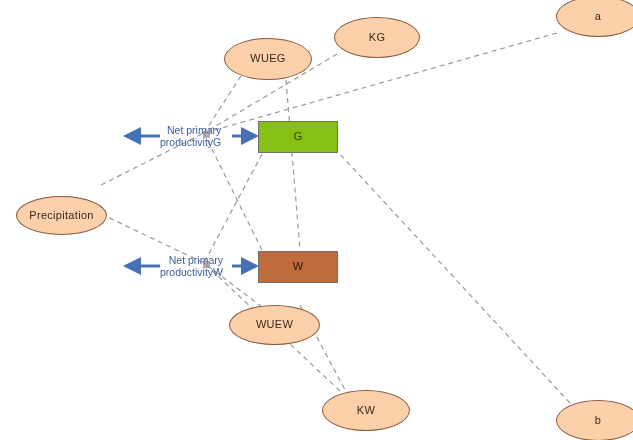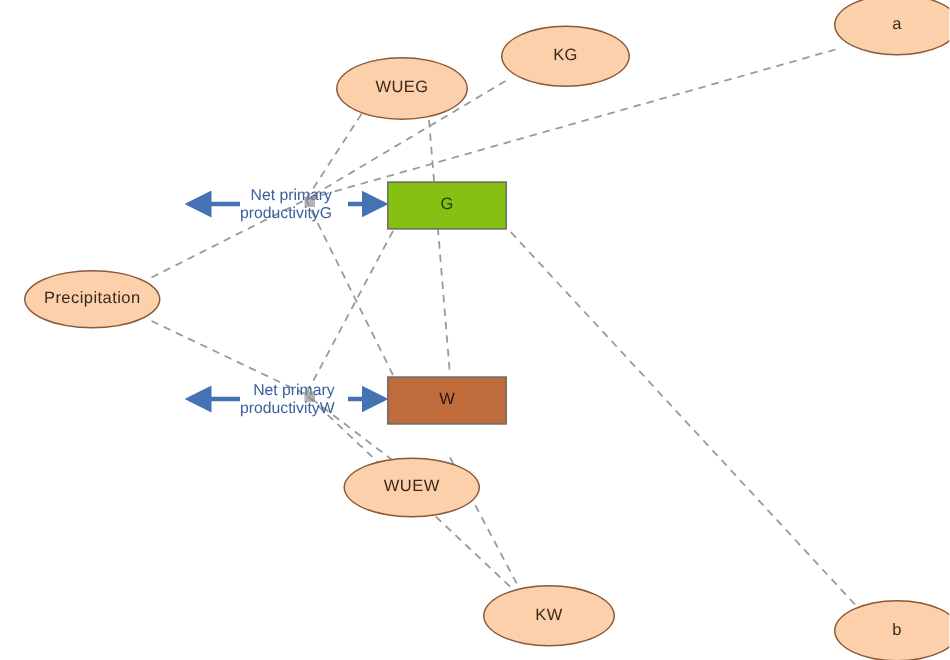--- a/index.html
+++ b/index.html
@@ -109,21 +109,21 @@
     </div>
 
   <div class="node ellipse" style="left: 224px; top: 38px; width: 88px; height: 42px;">
       <span>WUEG</span>
     </div>
 
   <div class="node ellipse" style="left: 556px; top: -4px; width: 84px; height: 41px;">
       <span>a</span>
     </div>
 
-  <div class="node ellipse" style="left: 16px; top: 180px; width: 91px; height: 39px; text-align: center;">
+  <div class="node ellipse" style="left: 16px; top: 196px; width: 91px; height: 39px; text-align: center;">
       <span>Precipitation</span>
     </div>
 
   <div class="node ellipse" style="left: 322px; top: 390px; width: 88px; height: 41px;">
       <span>KW</span>
     </div>
 
   <div class="node ellipse" style="left: 229px; top: 305px; width: 91px; height: 40px;">
       <span>WUEW</span>
     </div>

